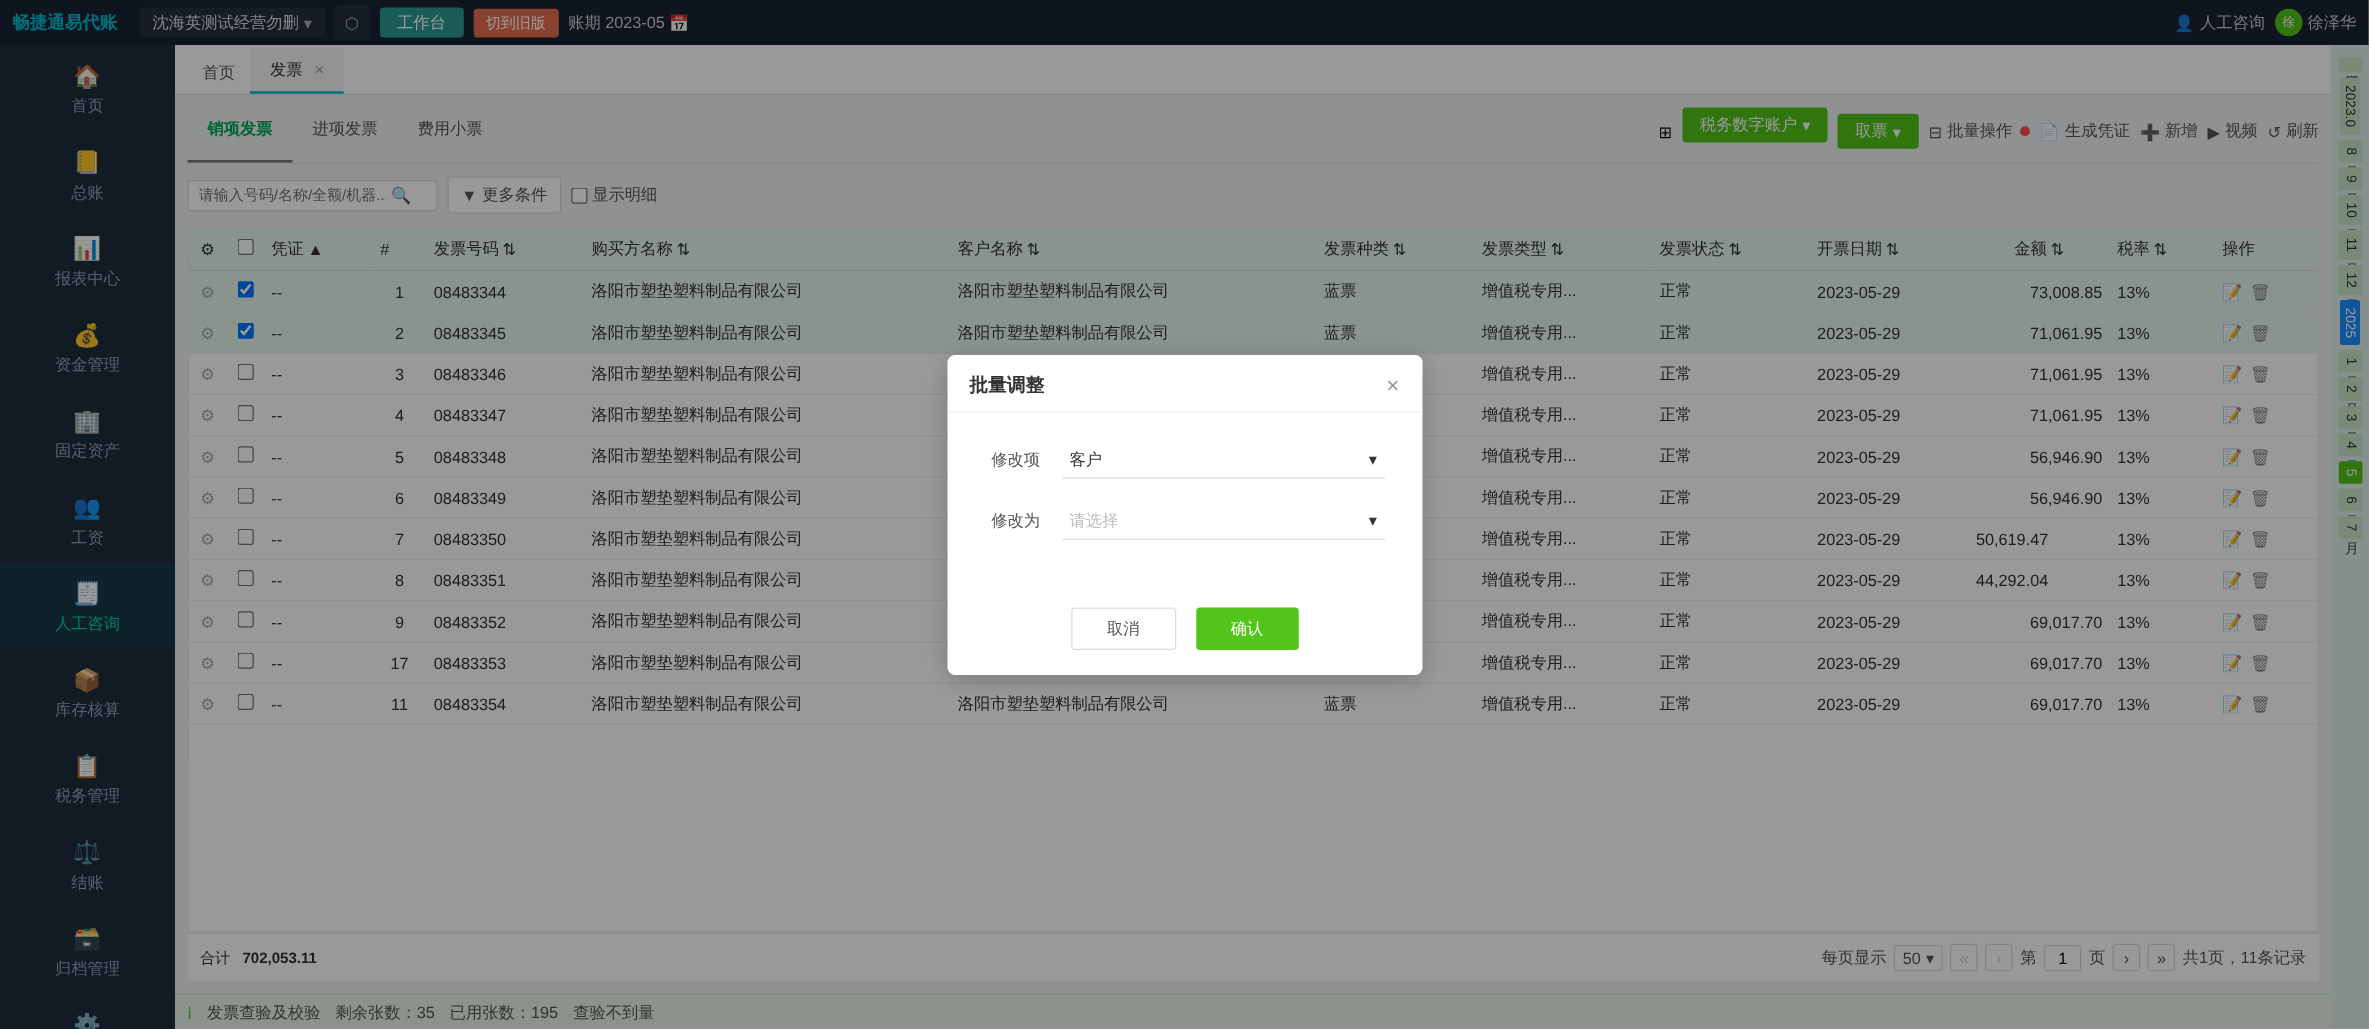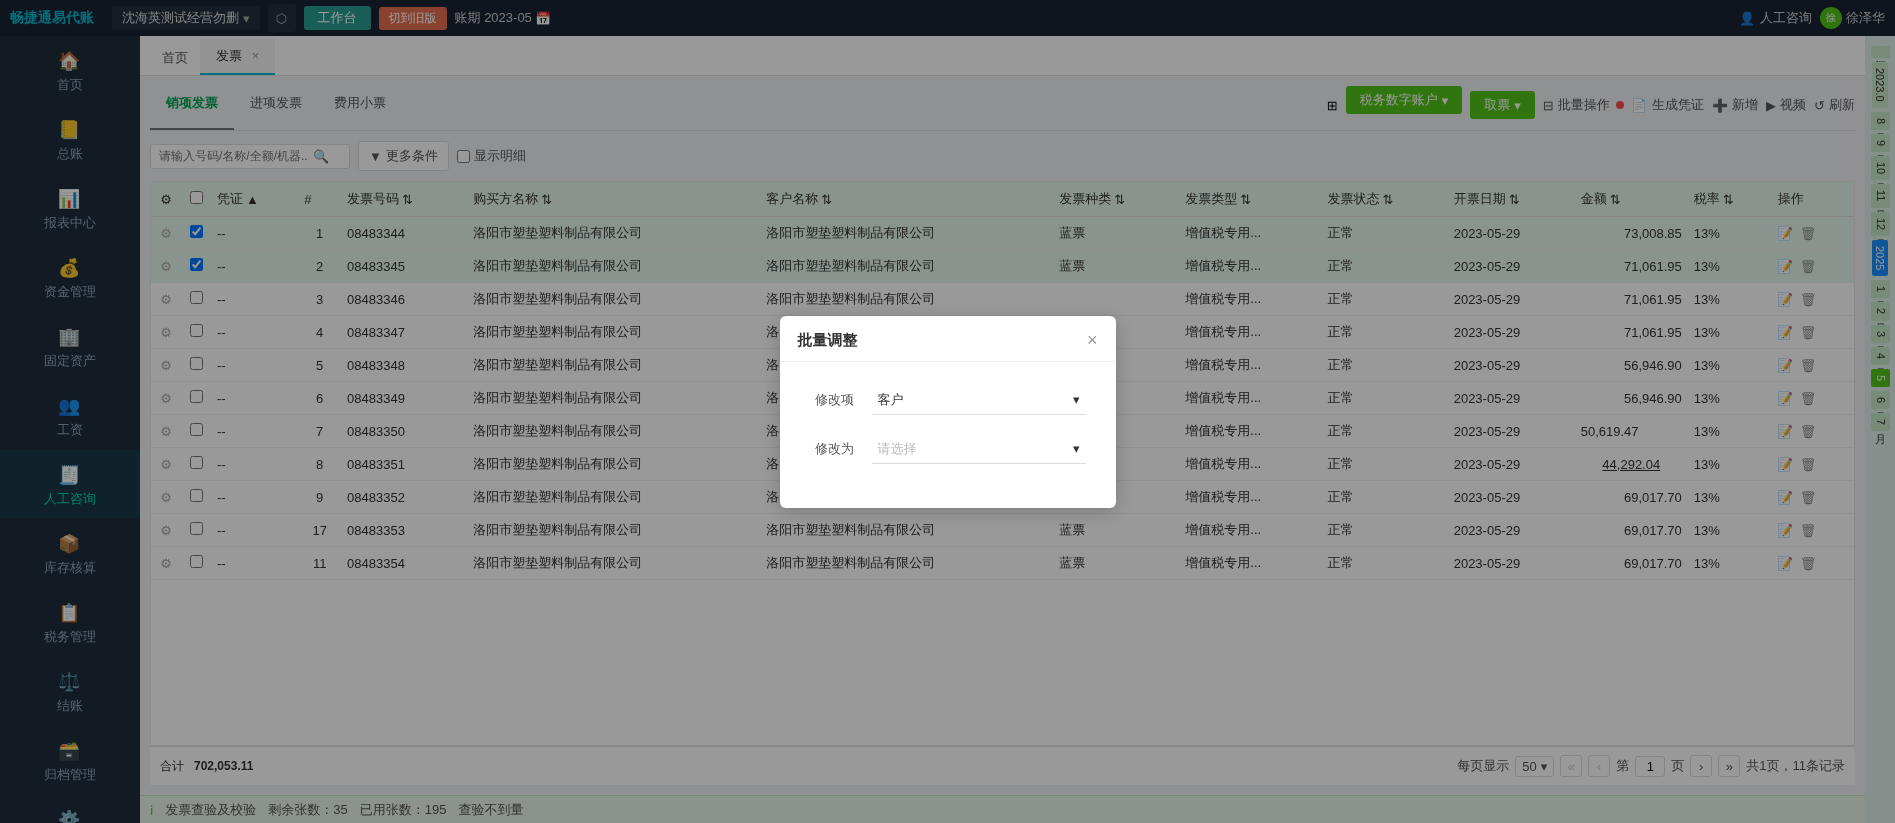--- a/index.html
+++ b/index.html
@@ -80,21 +80,21 @@
     .status-bar { height: 28px; background: #e8f5e9; border-top: 1px solid #c8e6c9; display: flex; align-items: center; padding: 0 10px; gap: 12px; font-size: 12px; color: #555; flex-shrink: 0; }
     .status-bar .info-icon { color: #52c41a; }
 
     
     .right-panel { width: 30px; background: #e0f0ea; display: flex; flex-direction: column; align-items: center; padding-top: 10px; gap: 4px; flex-shrink: 0; }
     .right-panel-item { writing-mode: vertical-rl; font-size: 11px; color: #333; padding: 6px 2px; cursor: pointer; background: #c8e6c9; border-radius: 2px; text-align: center; }
     .right-panel-item.active { background: #52c41a; color: #fff; }
 
     
     .modal-overlay { position: fixed; top: 0; left: 0; width: 100%; height: 100%; background: rgba(0,0,0,0.4); display: flex; align-items: center; justify-content: center; z-index: 1000; }
-    .modal { background: #fff; border-radius: 6px; width: 336px; box-shadow: 0 4px 20px rgba(0,0,0,0.2); }
+    .modal { background: #fff; border-radius: 6px; width: 380px; box-shadow: 0 4px 20px rgba(0,0,0,0.2); }
     .modal-header { display: flex; align-items: center; justify-content: space-between; padding: 14px 18px 10px; border-bottom: 1px solid #f0f0f0; }
     .modal-title { font-size: 15px; font-weight: bold; color: #333; }
     .modal-close { cursor: pointer; color: #999; font-size: 18px; }
     .modal-body { padding: 24px 30px; }
     .modal-row { display: flex; align-items: center; margin-bottom: 20px; gap: 12px; }
     .modal-label { width: 50px; color: #555; font-size: 13px; text-align: center; flex-shrink: 0; }
     .modal-select { flex: 1; display: flex; align-items: center; border: none; border-bottom: 1px solid #ddd; padding: 5px 6px; cursor: pointer; justify-content: space-between; color: #333; font-size: 13px; }
     .modal-select-placeholder { color: #bbb; }
     .modal-footer { display: flex; justify-content: center; gap: 16px; padding: 10px 18px 20px; }
     .modal-cancel-btn { padding: 7px 28px; border: 1px solid #ddd; border-radius: 3px; cursor: pointer; background: #fff; color: #555; font-size: 13px; }
@@ -281,21 +281,21 @@
               <th>
                   <div class="col-header">发票类型 <span>⇅</span></div>
                 </th>
               <th>
                   <div class="col-header">发票状态 <span>⇅</span></div>
                 </th>
               <th>
                   <div class="col-header">开票日期 <span>⇅</span></div>
                 </th>
               <th style="text-align:right;">
-                  <div class="col-header" style="justify-content:flex-start;">金额 <span>⇅</span></div>
+                  <div class="col-header" style="justify-content:center;">金额 <span>⇅</span></div>
                 </th>
               <th>
                   <div class="col-header">税率 <span>⇅</span></div>
                 </th>
               <th>操作</th>
             </tr>
           </thead>
           <tbody id="table-body">
           <tr class="selected">
       <td class="checkbox-cell"><span style="color:#aaa;cursor:pointer;">⚙</span></td>
@@ -449,21 +449,21 @@
       <td class="checkbox-cell"><input type="checkbox" style=""></td>
       <td>--</td>
       <td class="num-col">8</td>
       <td>08483351</td>
       <td>洛阳市塑垫塑料制品有限公司</td>
       <td>洛阳市塑垫塑料制品有限公司</td>
       <td></td>
       <td>增值税专用...</td>
       <td class="status-normal">正常</td>
       <td>2023-05-29</td>
-      <td style="text-align:center;text-decoration:underline;">44,292.04</td>
+      <td style="text-align:left;">44,292.04</td>
       <td>13%</td>
       <td>
         <div class="action-icons">
           <span class="action-icon" title="编辑">📝</span>
           <span class="action-icon" title="删除">🗑</span>
         </div>
       </td>
     </tr>
               <tr>
       <td class="checkbox-cell"><span style="color:#aaa;cursor:pointer;">⚙</span></td>
@@ -597,14 +597,18 @@
         </div>
       </div>
       <div class="modal-row">
         <span class="modal-label">修改为</span>
         <div class="modal-select">
           <span class="modal-select-placeholder">请选择</span>
           <span>▾</span>
         </div>
       </div>
     </div>
+    <div class="modal-footer">
+      <button class="modal-cancel-btn">取消</button>
+      <button class="modal-confirm-btn">确认</button>
+    </div>
   </div>
 </div>
 
 </body></html>

